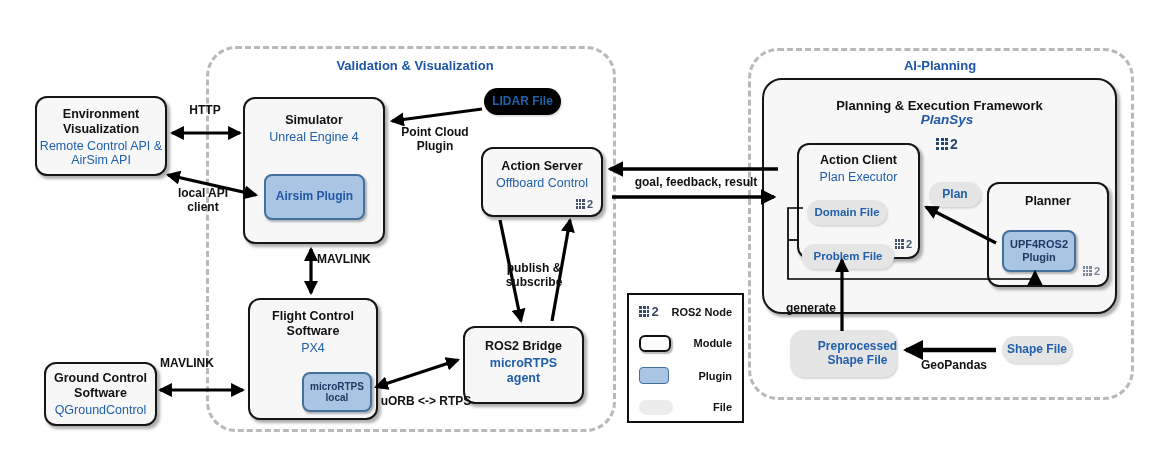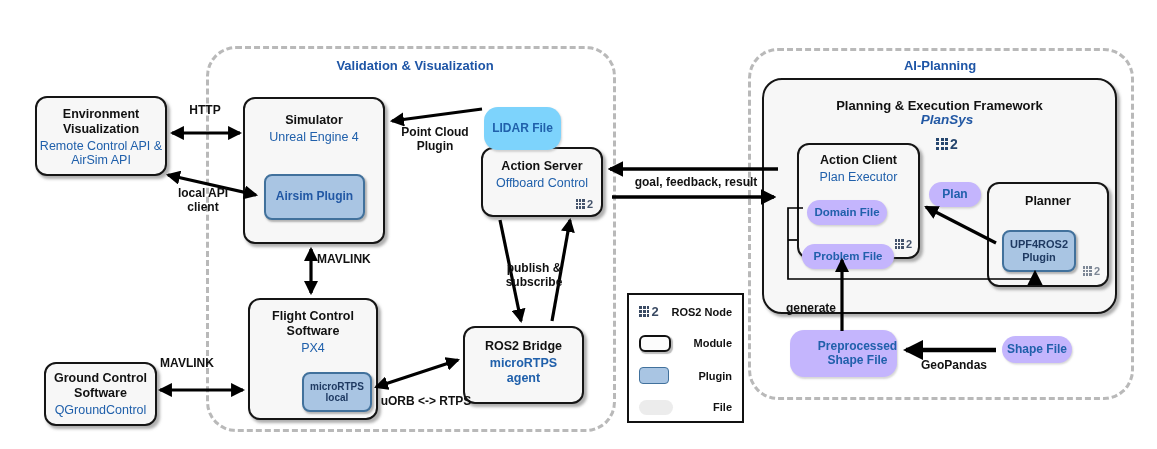--- a/index.html
+++ b/index.html
@@ -18,21 +18,21 @@
   .m-sub.bold{font-weight:bold;}
 
   
   .plugin-box{position:absolute;background:#a9c5e3;border:2px solid #41719c;border-radius:8px;
           display:flex;align-items:center;justify-content:center;text-align:center;
           box-shadow:1.5px 2px 2px rgba(110,110,110,.5);box-sizing:border-box;}
   .plugin-box .pt{font-weight:bold;color:#2258a4;font-size:12px;line-height:1.15;}
   .plugin-box .pt.navy{color:#1f3a62;font-size:10px;}
 
   
-  .pill{position:absolute;background:#c4b5fd;border-radius:14px;display:flex;align-items:center;
+  .pill{position:absolute;background:#e5e5e5;border-radius:14px;display:flex;align-items:center;
         justify-content:center;text-align:center;color:#2060ab;font-weight:bold;font-size:12px;
         line-height:1.12;box-shadow:1px 1.5px 2px rgba(140,140,140,.35);box-sizing:border-box;}
 
   
   .lbl{position:absolute;font-weight:bold;font-size:12px;color:#111;text-align:center;line-height:1.15;}
 
   
   .ros2{display:inline-flex;align-items:center;gap:2px;color:#44536b;font-weight:bold;}
   .grid9{display:grid;grid-template-columns:repeat(3,2.4px);grid-auto-rows:2.4px;gap:1px;}
   .grid9 i{background:currentColor;display:block;}
@@ -112,21 +112,21 @@
         </span>
       <span class="r2">2</span>
     </span>
   </div>
 
   <div class="module" style="left:463px;top:326px;width:121px;height:78px;padding-top:11px;">
     <div class="m-title">ROS2 Bridge</div>
     <div class="m-sub bold" style="padding:0 18px;">microRTPS agent</div>
   </div>
 
-  <div class="pill" style="left:484px;top:107px;width:77px;height:43px;background:#7dd3fc;">LIDAR File</div>
+  <div class="pill" style="left:484px;top:88px;width:77px;height:27px;background:#000000;">LIDAR File</div>
 
   <div class="module" style="left:762px;top:78px;width:355px;height:236px;border-radius:20px;padding-top:18px;">
     <div class="m-title" style="font-size:13px;">Planning &amp; Execution Framework</div>
     <div class="plansys" style="left:138px;top:32px;width:90px;">
       <span class="name">PlanSys</span>
       <span class="ros2 big" style="color:#26466e;">
         <span class="grid9">
             <i></i>
             <i></i>
             <i></i>

